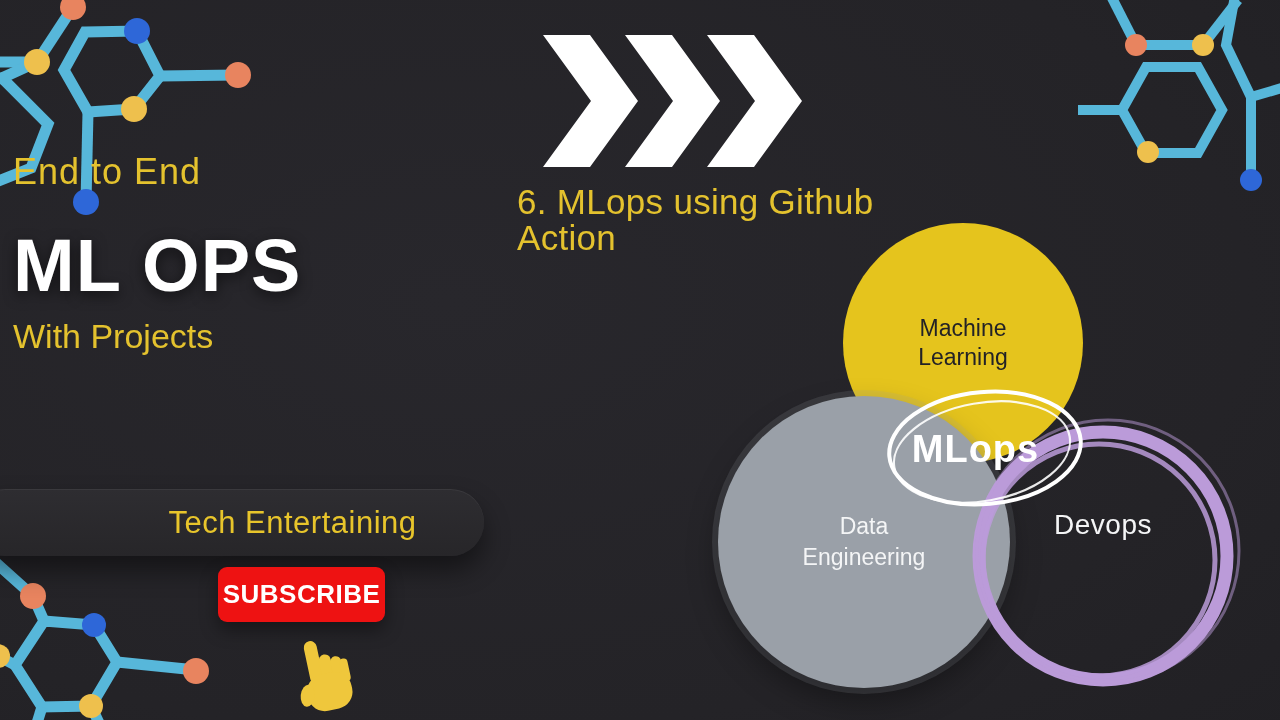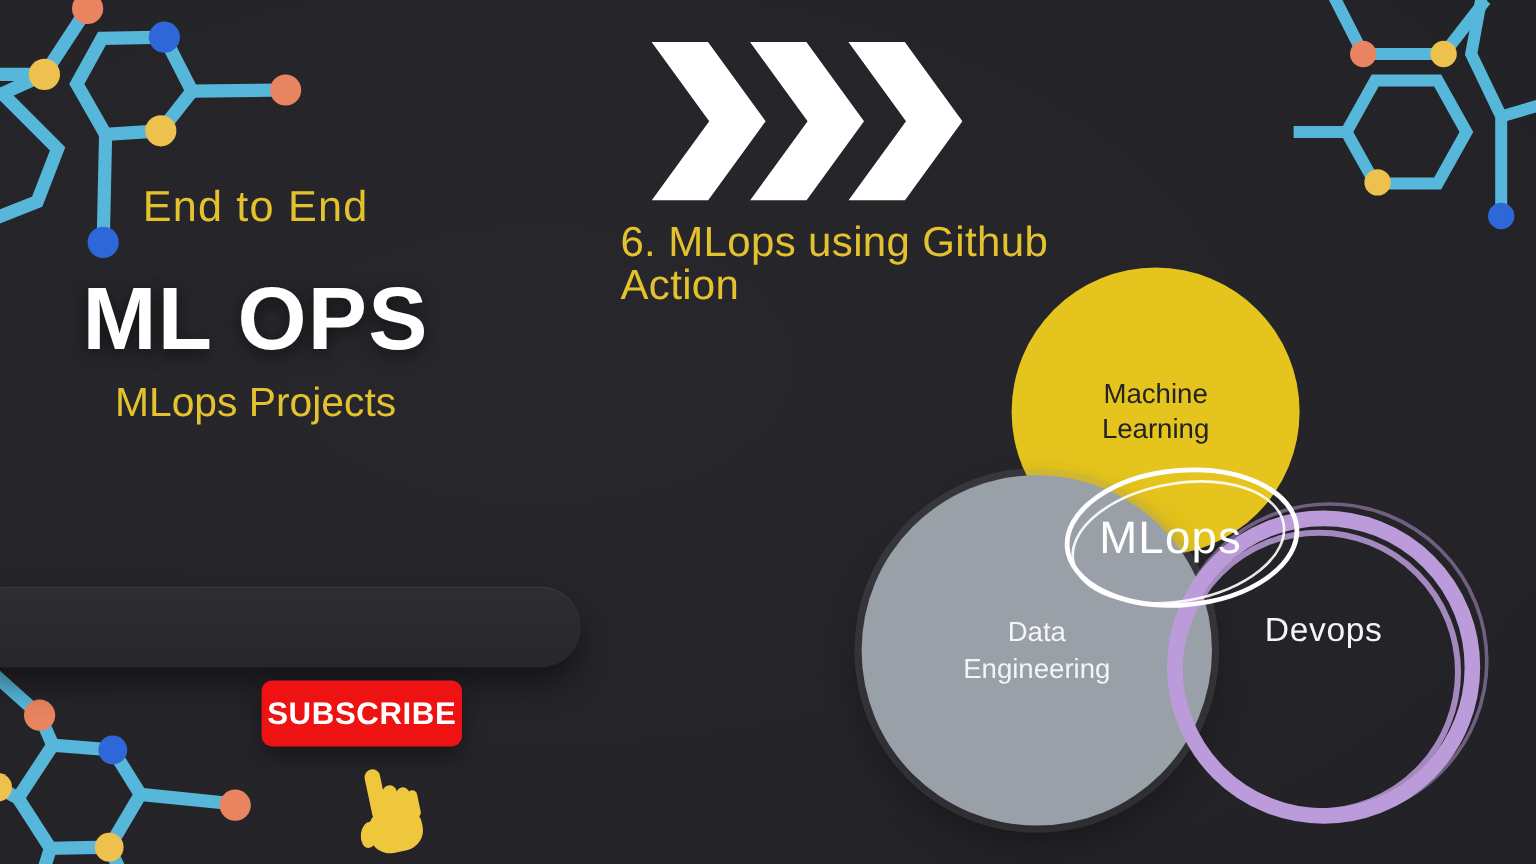--- a/index.html
+++ b/index.html
@@ -5,21 +5,21 @@
   * { margin: 0; padding: 0; box-sizing: border-box; }
   html, body { width: 1280px; height: 720px; overflow: hidden; background: #1a191c; }
   .stage {
     position: relative; width: 1280px; height: 720px; overflow: hidden;
     background: radial-gradient(130% 125% at 35% 42%, #28272c 0%, #242327 48%, #1d1c20 100%);
     font-family: "Liberation Sans", sans-serif;
   }
   .abs { position: absolute; }
 
   
-  .title-block { left: 13px; top: 150px; width: 400px; text-align: center; }
+  .title-block { left: 13px; top: 150px; width: 400px; text-align: left; }
   .kicker { font-size: 36px; font-weight: 500; color: #e4c22e; letter-spacing: 1px; line-height: 44px; }
   .main-title {
     margin-top: 32px; font-size: 74px; font-weight: 800; color: #ffffff;
     letter-spacing: 1px; line-height: 80px; text-shadow: 0 4px 14px rgba(0,0,0,.55);
   }
   .sub-title { margin-top: 10px; font-size: 34px; font-weight: 500; color: #e4c22e; line-height: 40px; }
 
   
   .episode-heading {
     left: 505px; top: 184px; width: 430px;
@@ -41,21 +41,21 @@
   }
   .circle-data .lbl { width: 170px; font-size: 23px; line-height: 31px; color: #f4f5f6; font-weight: 400; }
   .ring-devops { left: 955px; top: 408px; z-index: 3; }
   .devops-label {
     left: 1028px; top: 509px; width: 150px; text-align: center; z-index: 5;
     font-size: 28px; color: #f4f5f6; font-weight: 400; letter-spacing: .5px;
   }
   .mlops-ellipse { left: 878px; top: 386px; z-index: 4; }
   .mlops-label {
     left: 898px; top: 428px; width: 155px; text-align: center; z-index: 5;
-    font-size: 38px; color: #ffffff; font-weight: 400; letter-spacing: 1px;
+    font-size: 38px; color: #ffffff; font-weight: 700; letter-spacing: 1px;
   }
 
   
   .channel-pill {
     left: -28px; top: 489px; width: 512px; height: 67px; border-radius: 34px; z-index: 2;
     background: linear-gradient(180deg, #2e2d31 0%, #272629 100%);
     box-shadow: 0 14px 26px rgba(0,0,0,.45), inset 0 1px 0 rgba(255,255,255,.06);
   }
   .channel-name {
     left: 120px; top: 505px; width: 345px; text-align: center; z-index: 3;
@@ -129,21 +129,21 @@
 
   <svg class="abs chevrons" width="260" height="132" viewBox="0 0 260 132" fill="#ffffff">
     <polygon points="0,0 47,0 95,66 47,132 0,132 48,66"></polygon>
     <polygon transform="translate(82,0)" points="0,0 47,0 95,66 47,132 0,132 48,66"></polygon>
     <polygon transform="translate(164,0)" points="0,0 47,0 95,66 47,132 0,132 48,66"></polygon>
   </svg>
 
   <div class="abs title-block">
     <div class="kicker">End to End</div>
     <div class="main-title">ML OPS</div>
-    <div class="sub-title">MLops Projects</div>
+    <div class="sub-title">With Projects</div>
   </div>
 
   <div class="abs episode-heading">6. MLops using Github Action</div>
 
   <div class="abs circle circle-ml">
     <div class="lbl">Machine Learning</div>
   </div>
 
   <div class="abs circle circle-data">
     <div class="lbl">Data Engineering</div>
@@ -156,20 +156,21 @@
   </svg>
   <div class="abs devops-label">Devops</div>
 
   <svg class="abs mlops-ellipse" width="214" height="126" viewBox="0 0 214 126" fill="none" stroke="#ffffff">
     <ellipse cx="107" cy="62" rx="96" ry="56" stroke-width="4" transform="rotate(-5 107 62)"></ellipse>
     <ellipse cx="104" cy="66" rx="89" ry="49" stroke-width="2.2" opacity="0.9" transform="rotate(-10 104 66)"></ellipse>
   </svg>
   <div class="abs mlops-label">MLops</div>
 
   <div class="abs channel-pill"></div>
+  <div class="abs channel-name">Tech Entertaining</div>
 
   <button class="abs subscribe-btn">SUBSCRIBE</button>
 
   <svg class="abs hand-icon" width="64" height="80" viewBox="0 0 64 80">
     <g fill="#efc73c" transform="rotate(-12 32 45)">
       <rect x="19" y="3" width="13" height="44" rx="6.5"></rect>
       <rect x="31" y="19" width="12" height="28" rx="6"></rect>
       <rect x="42" y="23" width="11" height="26" rx="5.5"></rect>
       <rect x="51" y="27" width="8" height="23" rx="4"></rect>
       <rect x="13" y="38" width="45" height="37" rx="17"></rect>

